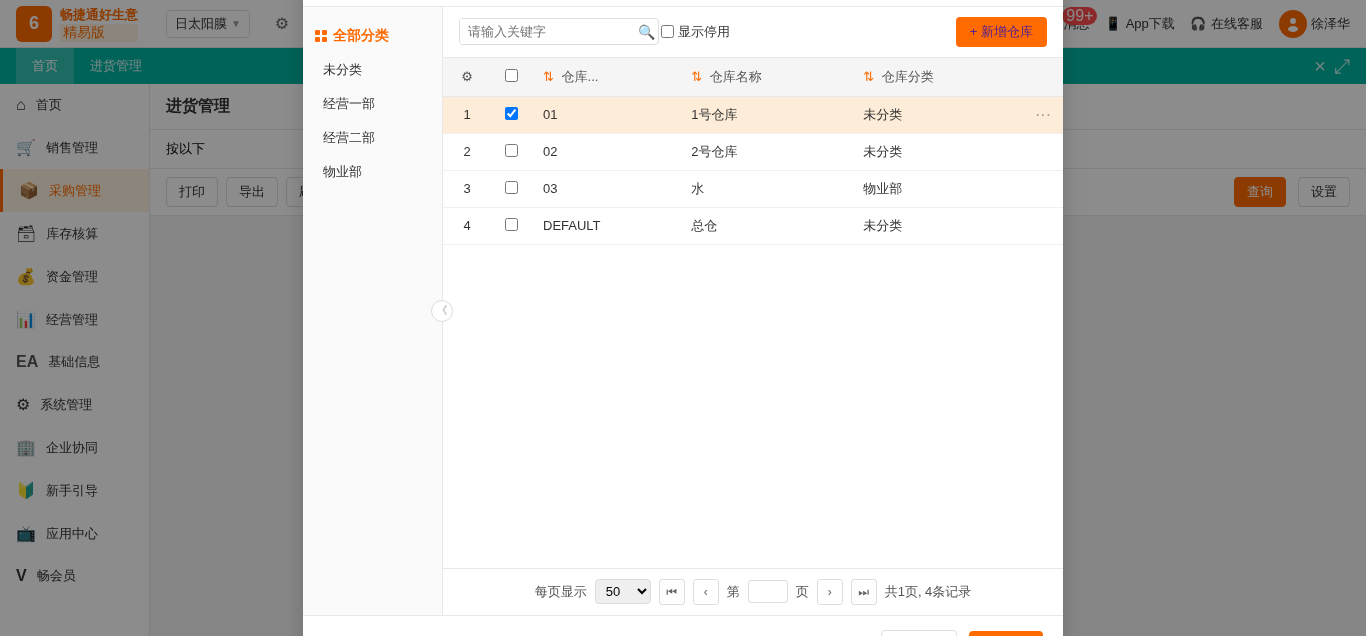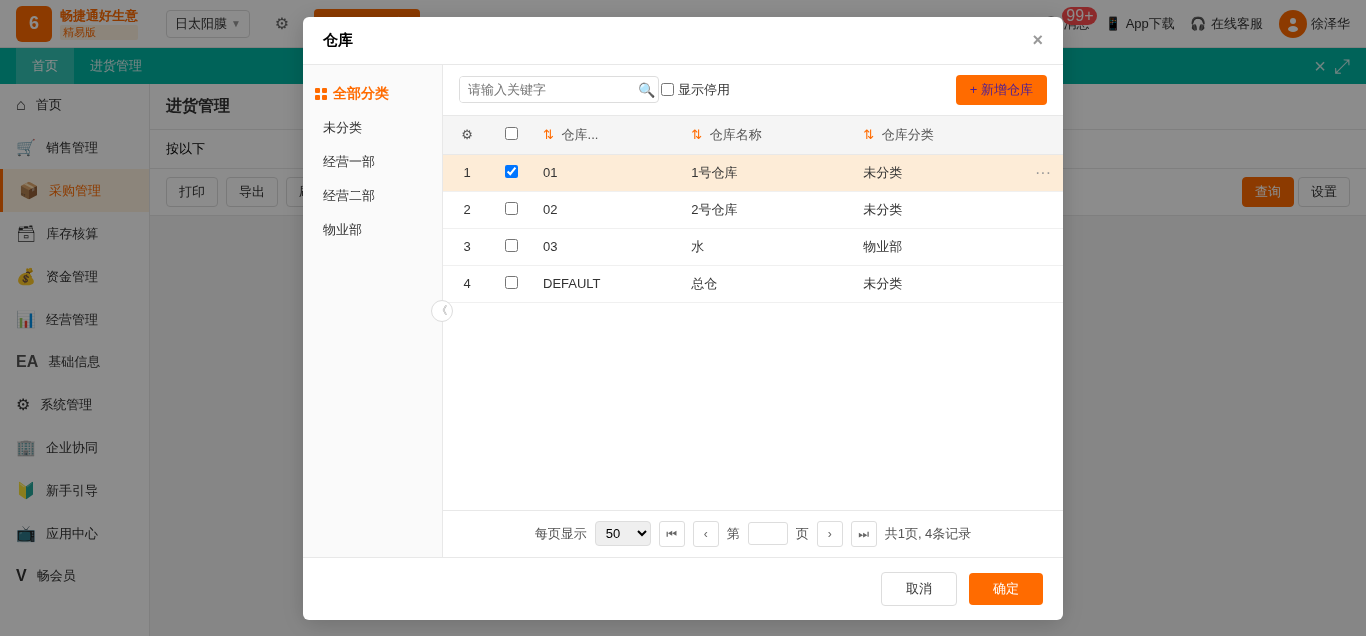--- a/index.html
+++ b/index.html
@@ -27,21 +27,21 @@
       height: 36px;
       background: #ff6b00;
       border-radius: 6px;
       display: flex;
       align-items: center;
       justify-content: center;
       color: white;
       font-weight: bold;
       font-size: 18px;
     }
-    .logo-badge { font-size: 11px; color: #ff6b00; background: #fff3e0; border-radius: 2px; padding: 0 3px; }
+    .logo-badge { font-size: 14px; color: #ff6b00; background: #fff3e0; border-radius: 2px; padding: 0 3px; }
     .nav-center { flex: 1; display: flex; align-items: center; gap: 16px; }
     .nav-store { display: flex; align-items: center; gap: 4px; font-size: 13px; color: #333; padding: 4px 8px; border: 1px solid #ddd; border-radius: 4px; cursor: pointer; }
     .nav-store-arrow { color: #999; font-size: 10px; }
     .nav-gear { width: 32px; height: 32px; display: flex; align-items: center; justify-content: center; cursor: pointer; color: #666; font-size: 16px; }
     .nav-trial-btn { background: #ff6b00; color: white; border: none; border-radius: 4px; padding: 6px 14px; font-size: 13px; cursor: pointer; }
     .nav-right { display: flex; align-items: center; gap: 16px; }
     .nav-right-item { display: flex; align-items: center; gap: 4px; font-size: 13px; color: #333; cursor: pointer; position: relative; }
     .badge { background: #ff4d4f; color: white; font-size: 16px; border-radius: 10px; padding: 0 4px; position: absolute; top: -8px; right: -8px; min-width: 18px; text-align: center; }
     .nav-avatar { width: 28px; height: 28px; background: #ff6b00; border-radius: 50%; display: flex; align-items: center; justify-content: center; color: white; font-size: 12px; }
 
@@ -168,21 +168,21 @@
       text-align: center;
     }
     .modal-close {
       cursor: pointer;
       color: #999;
       font-size: 18px;
       line-height: 1;
     }
     .modal-body {
       display: flex;
-      height: 492px;
+      height: 608px;
     }
     .modal-sidebar {
       width: 140px;
       border-right: 1px solid #e8e8e8;
       padding: 12px 0;
       background: #fafafa;
       flex-shrink: 0;
     }
     .modal-sidebar-header {
       display: flex;
@@ -470,21 +470,21 @@
 
   <div class="main-content">
     <div class="page-header">进货管理</div>
     <div class="filter-row">
       <span>按以下</span>
     </div>
     <div class="toolbar">
       <button class="toolbar-btn">打印</button>
       <button class="toolbar-btn">导出</button>
       <button class="toolbar-btn">刷新</button>
-      <div style="margin-left:auto;display:flex;gap:4px;">
+      <div style="margin-left:auto;display:flex;gap:12px;">
         <button class="toolbar-btn orange">查询</button>
         <button class="toolbar-btn">设置</button>
       </div>
     </div>
   </div>
 </div>
 
 <div class="modal-overlay">
   <div class="modal">
 

